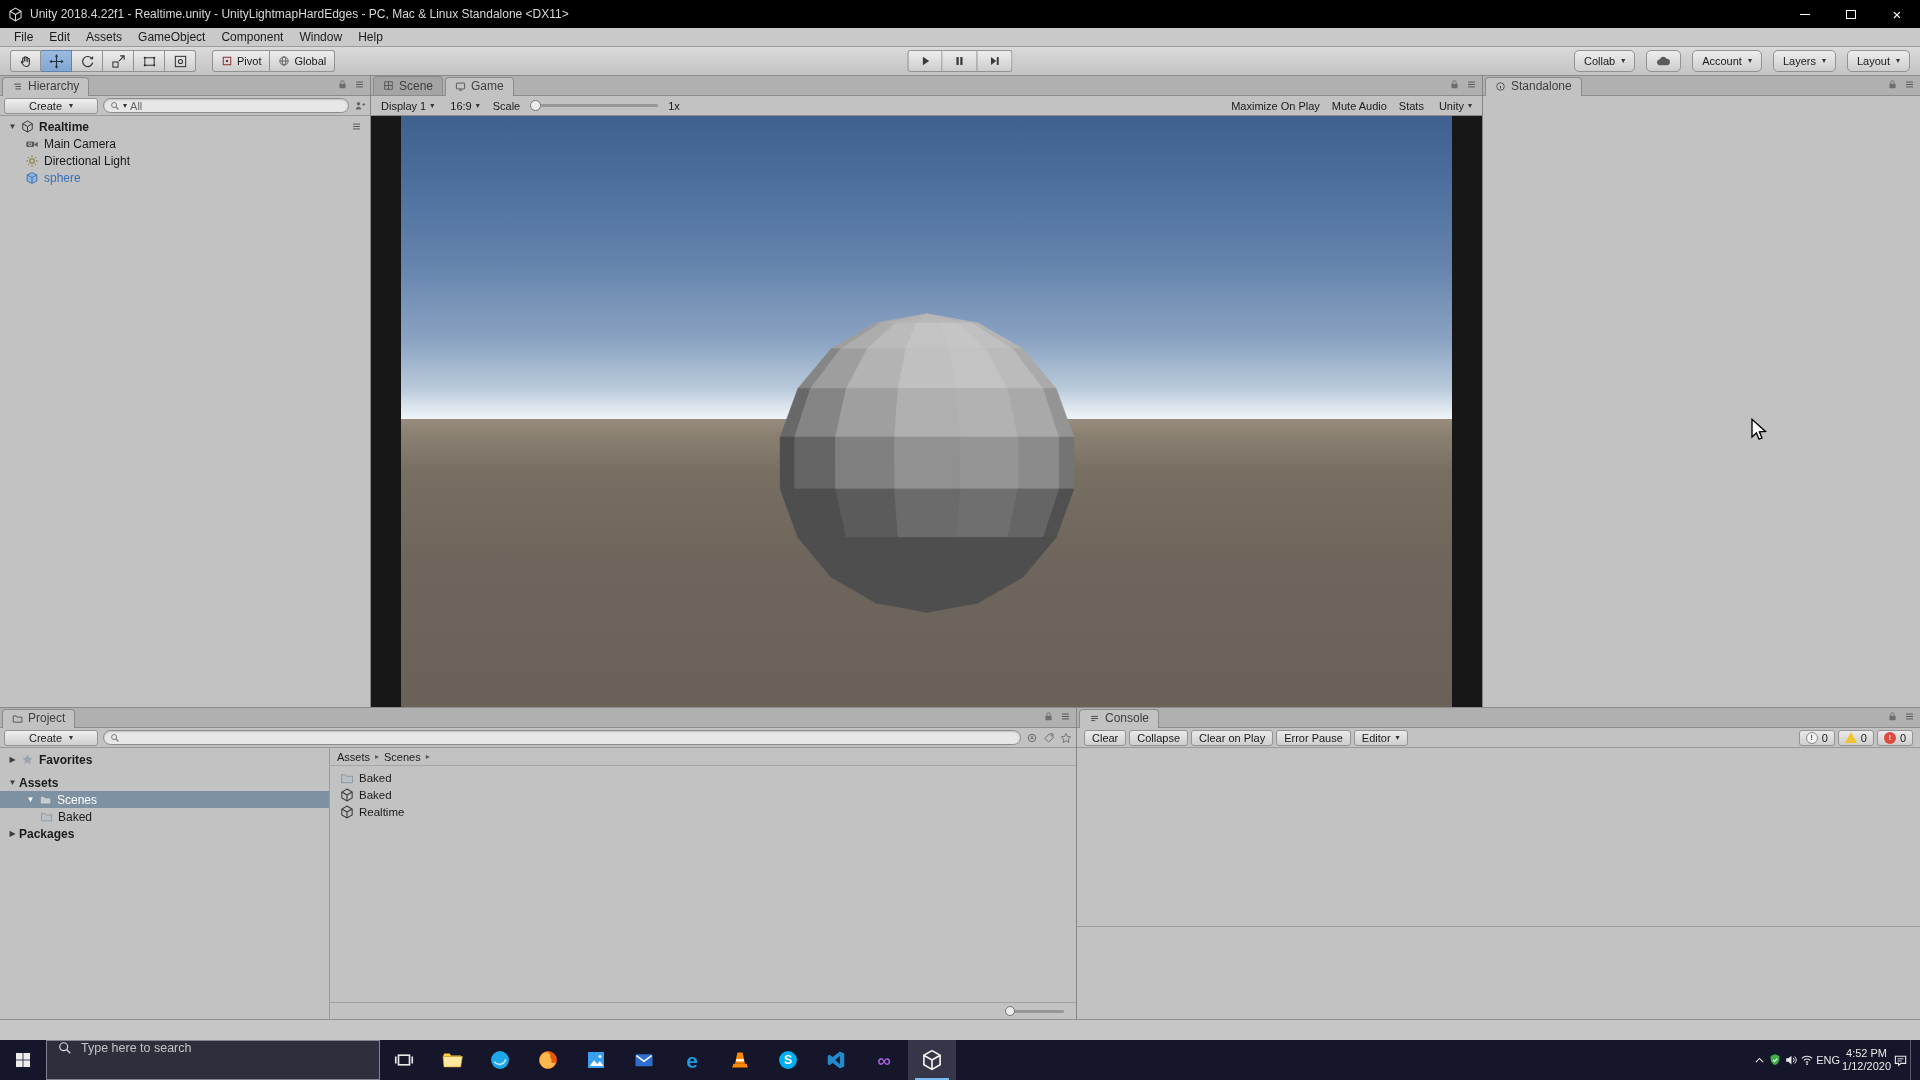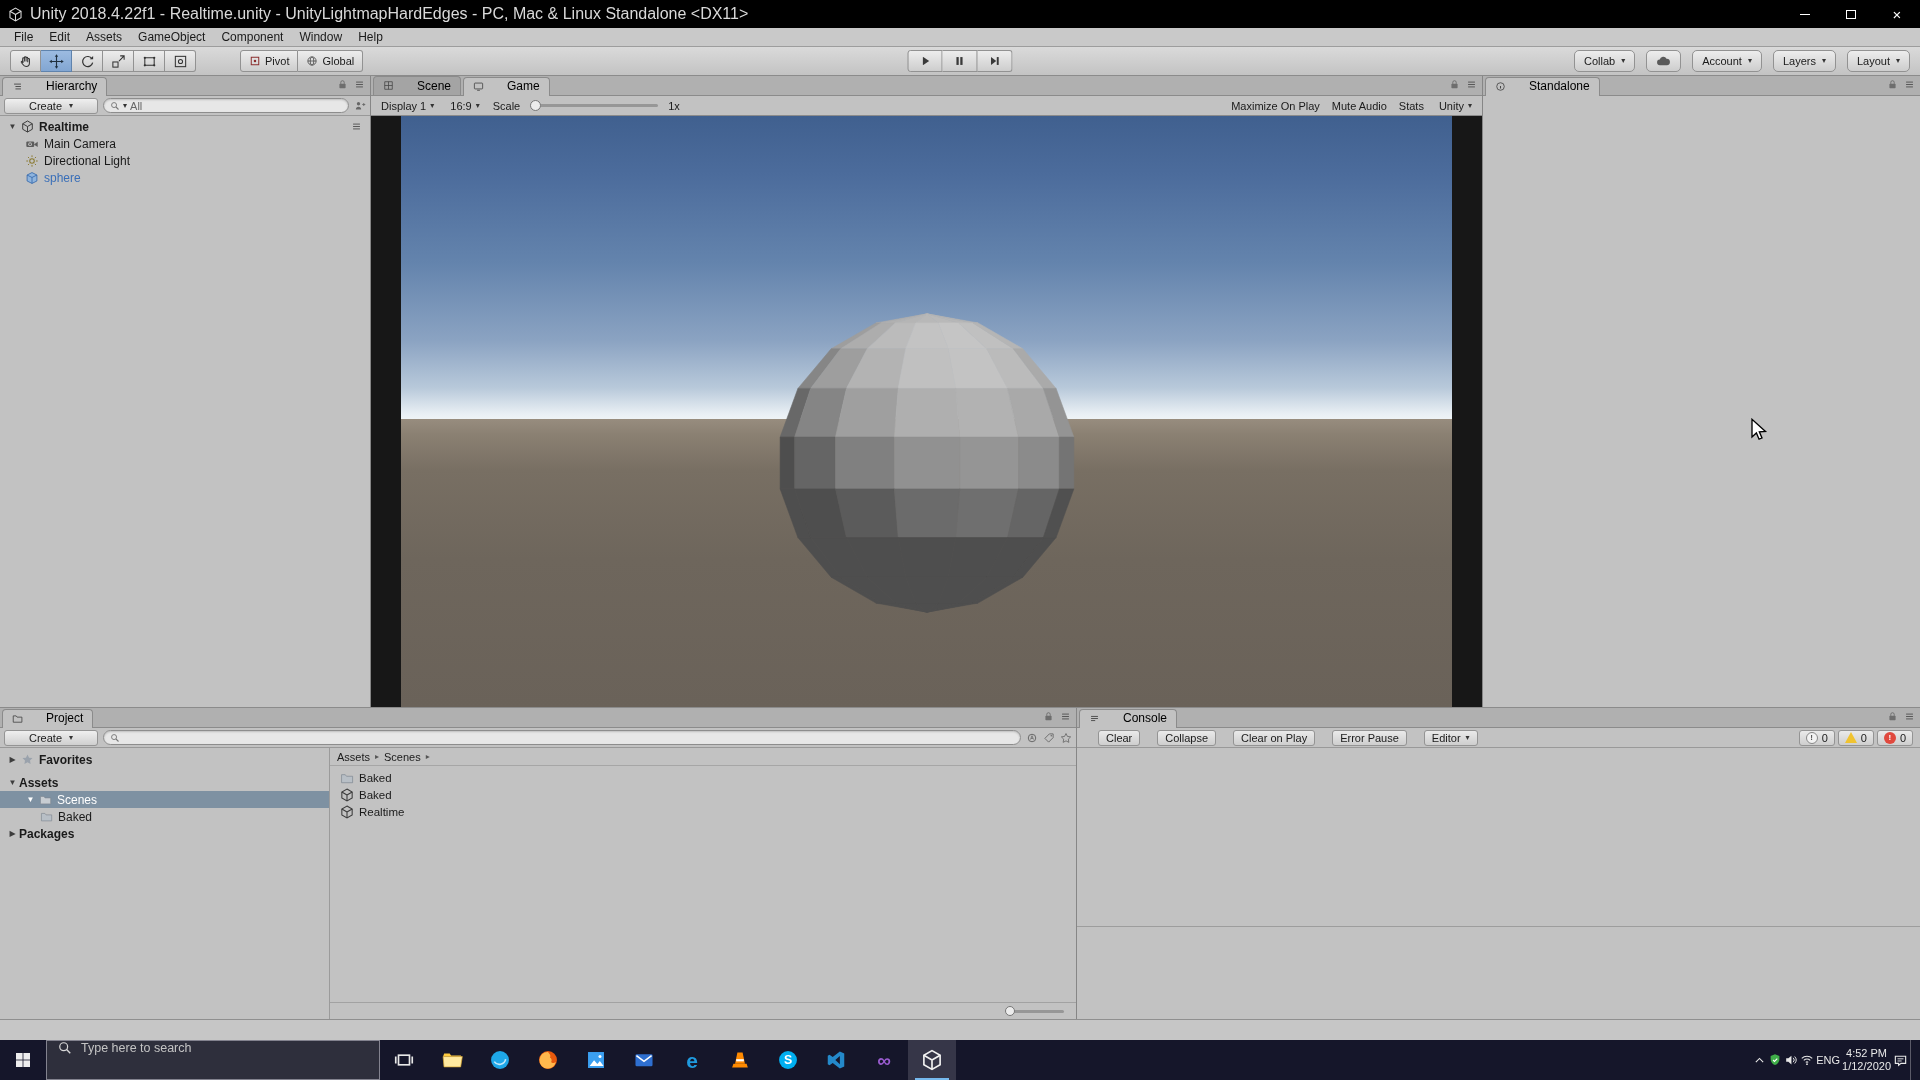--- a/index.html
+++ b/index.html
@@ -3,58 +3,58 @@
 <meta charset="utf-8">
 <style>
   *{margin:0;padding:0;box-sizing:border-box}
   html,body{width:1920px;height:1080px}
   body{font-family:"Liberation Sans",sans-serif;background:#000;-webkit-font-smoothing:antialiased}
   .screen{position:relative;width:1920px;height:1080px;background:#c2c2c2;overflow:hidden;font-size:12px;color:#1a1a1a}
 
   
   .titlebar{height:28px;background:#000;display:flex;align-items:center;color:#d9d9d9}
   .titlebar .app-ic{width:30px;display:flex;justify-content:center;align-items:center}
-  .title-text{font-size:16px;flex:1;white-space:nowrap;overflow:hidden}
+  .title-text{font-size:12px;flex:1;white-space:nowrap;overflow:hidden}
   .caption{display:flex;height:100%}
   .cap-btn{width:46px;height:100%;display:flex;align-items:center;justify-content:center;color:#fff}
   .glyph-min{width:10px;border-bottom:1px solid #fff}
   .glyph-max{width:10px;height:9px;border:1px solid #fff}
   .glyph-close{font-size:15px;line-height:1;color:#fff}
 
   
   .menubar{height:19px;background:#c9c9c9;border-bottom:1px solid #9d9d9d;display:flex;align-items:center;padding-left:6px}
   .menu-item{padding:1px 8px;font-size:12px;cursor:default}
 
   
   .toolbar{height:29px;background:linear-gradient(#dadada,#c3c3c3);border-bottom:1px solid #8b8b8b;display:flex;align-items:center;position:relative;padding:0 10px}
   .tool-group{display:flex}
   .tbtn{width:31px;height:22px;border:1px solid #929292;border-left:none;background:linear-gradient(#ededed,#cdcdcd);display:flex;align-items:center;justify-content:center}
   .tool-group .tbtn:first-child{border-left:1px solid #929292;border-radius:3px 0 0 3px}
   .tool-group .tbtn:last-child{border-radius:0 3px 3px 0}
   .tbtn.selected{background:linear-gradient(#9cbbe1,#82a6d2);border-color:#5f83ad}
-  .btn-pair{display:flex;margin-left:44px}
+  .btn-pair{display:flex;margin-left:16px}
   .lbtn{height:22px;border:1px solid #929292;border-left:none;background:linear-gradient(#ededed,#cdcdcd);display:flex;align-items:center;gap:4px;padding:0 8px;font-size:11px}
   .btn-pair .lbtn:first-child{border-left:1px solid #929292;border-radius:3px 0 0 3px}
   .btn-pair .lbtn:last-child{border-radius:0 3px 3px 0}
   .play-group{position:absolute;left:50%;transform:translateX(-50%);display:flex}
   .pbtn{width:35px;height:22px;border:1px solid #929292;border-left:none;background:linear-gradient(#ededed,#cdcdcd);display:flex;align-items:center;justify-content:center}
   .play-group .pbtn:first-child{border-left:1px solid #929292;border-radius:3px 0 0 3px}
   .play-group .pbtn:last-child{border-radius:0 3px 3px 0}
   .right-tools{margin-left:auto;display:flex;align-items:center;gap:11px}
   .drop-btn{height:22px;border:1px solid #929292;border-radius:5px;background:linear-gradient(#ededed,#cdcdcd);display:flex;align-items:center;gap:6px;padding:0 9px;font-size:11px}
   .caret{font-size:8px;color:#333;line-height:1}
 
   
   .main{display:flex;height:631px}
   .panel{background:#c2c2c2;display:flex;flex-direction:column;min-width:0}
   .hierarchy{width:371px;border-right:1px solid #868686}
   .centerpane{flex:1}
   .inspector{width:438px;border-left:1px solid #868686}
   .tabstrip{height:20px;background:#b0b0b0;display:flex;align-items:flex-end;padding-left:2px;position:relative;border-bottom:1px solid #8b8b8b;flex:none}
-  .tab{height:19px;display:flex;align-items:center;gap:23px;padding:0 9px 1px;font-size:12px;background:#a4a4a4;border:1px solid #8b8b8b;border-bottom:none;border-radius:4px 4px 0 0;margin-right:2px;color:#000000}
+  .tab{height:19px;display:flex;align-items:center;gap:5px;padding:0 9px 1px;font-size:12px;background:#a4a4a4;border:1px solid #8b8b8b;border-bottom:none;border-radius:4px 4px 0 0;margin-right:2px;color:#404040}
   .tab.active{background:#c2c2c2;margin-bottom:-1px;padding-bottom:2px}
   .strip-icons{position:absolute;right:5px;top:3px;display:flex;gap:6px;align-items:center}
   .ptoolbar{height:20px;background:#c2c2c2;border-bottom:1px solid #999;display:flex;align-items:center;padding:0 4px;gap:5px;flex:none}
   .mini-dd{height:16px;display:flex;align-items:center;gap:7px;padding:0 24px;border:1px solid #949494;border-radius:3px;background:linear-gradient(#efefef,#cfcfcf);font-size:11px}
   .search{flex:1;height:15px;border:1px solid #8d8d8d;border-radius:8px;background:#e7e7e7;display:flex;align-items:center;padding:0 6px;gap:3px;color:#666;font-size:11px;box-shadow:inset 0 1px 2px rgba(0,0,0,.18)}
 
   
   .tree{flex:1;overflow:hidden;padding-top:2px}
   .trow{height:17px;display:flex;align-items:center;padding-left:6px;font-size:12px}
   .tri{width:13px;font-size:8px;color:#3d3d3d;text-align:center;flex:none}
@@ -93,21 +93,21 @@
   .crumbbar{height:18px;border-bottom:1px solid #a6a6a6;display:flex;align-items:center;padding:0 7px;font-size:11px;gap:5px}
   .crumb-sep{font-size:8px;color:#555}
   .filelist{flex:1;padding-top:3px}
   .frow{height:17px;display:flex;align-items:center;gap:5px;padding-left:10px;font-size:11.5px}
   .pfooter{height:17px;border-top:1px solid #a2a2a2;display:flex;align-items:center;justify-content:flex-end;padding:0 12px}
   .zoom-slider{width:58px;height:3px;background:#979797;border-radius:2px;position:relative}
   .zoom-slider .knob{position:absolute;left:-1px;top:-4px;width:10px;height:10px;border-radius:50%;background:#ececec;border:1px solid #777}
 
   
   .console-toolbar{height:20px;border-bottom:1px solid #999;display:flex;align-items:center;padding:0 4px;flex:none}
-  .cbtn{height:16px;border:1px solid #949494;background:linear-gradient(#eaeaea,#cecece);font-size:11px;display:flex;align-items:center;gap:5px;padding:0 7px;margin-left:17px;border-radius:3px}
+  .cbtn{height:16px;border:1px solid #949494;background:linear-gradient(#eaeaea,#cecece);font-size:11px;display:flex;align-items:center;gap:5px;padding:0 7px;margin-left:3px;border-radius:3px}
   .count-group{margin-left:auto;display:flex;margin-right:3px}
   .countbtn{display:flex;align-items:center;gap:4px;padding:0 6px;height:16px;border:1px solid #949494;margin-left:3px;border-radius:3px;background:linear-gradient(#eaeaea,#cecece);font-size:11px}
   .badge{width:12px;height:12px;border-radius:50%;display:flex;align-items:center;justify-content:center;font-size:8px;font-weight:bold}
   .badge.info{background:#f2f2f2;border:1px solid #888;color:#555}
   .badge.warn{width:0;height:0;border-left:6px solid transparent;border-right:6px solid transparent;border-bottom:11px solid #f0c330;border-radius:0;position:relative}
   .badge.error{background:#e0493e;color:#fff}
   .console-list{flex:1;background:#c2c2c2;border-bottom:1px solid #9d9d9d}
   .console-detail{height:92px;background:#c2c2c2}
 
   

